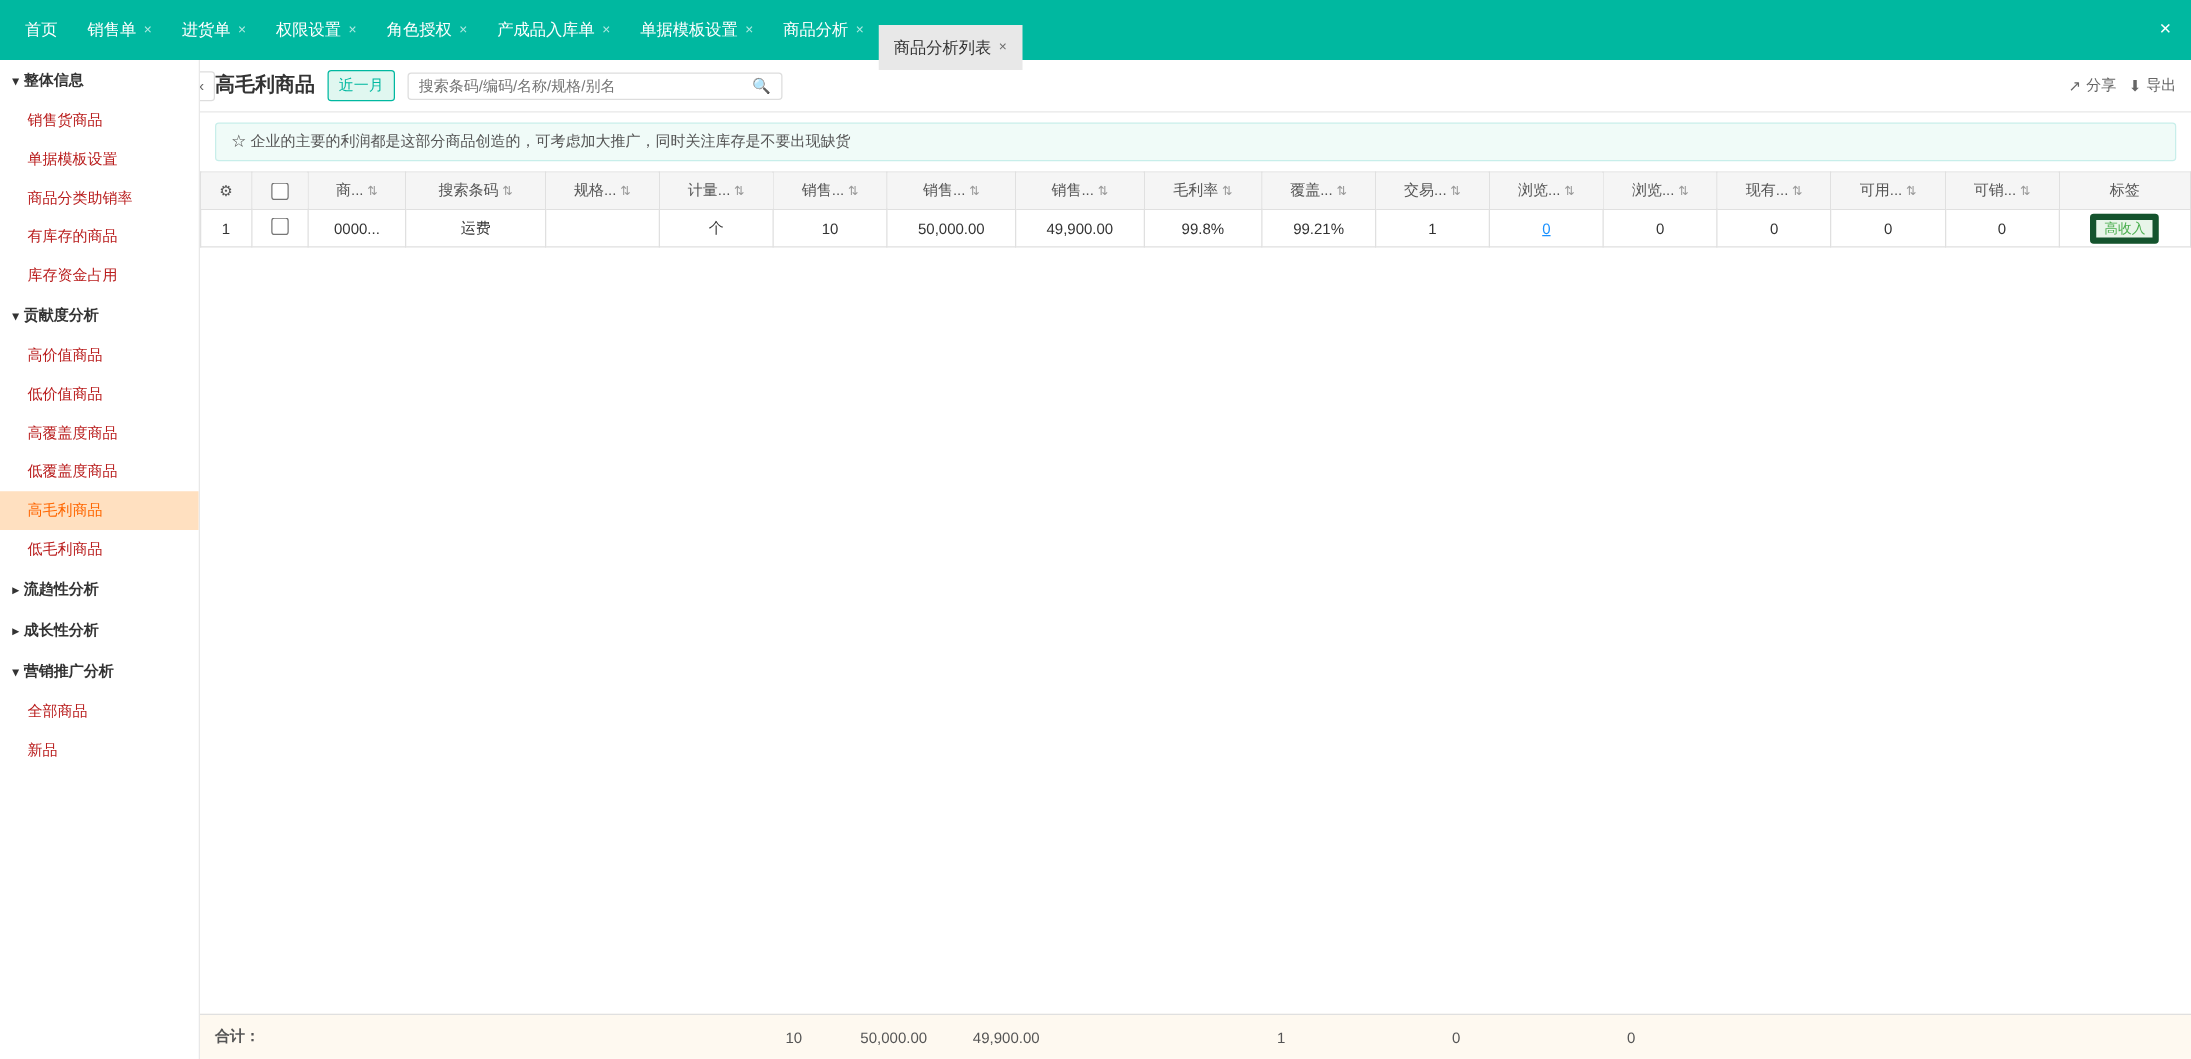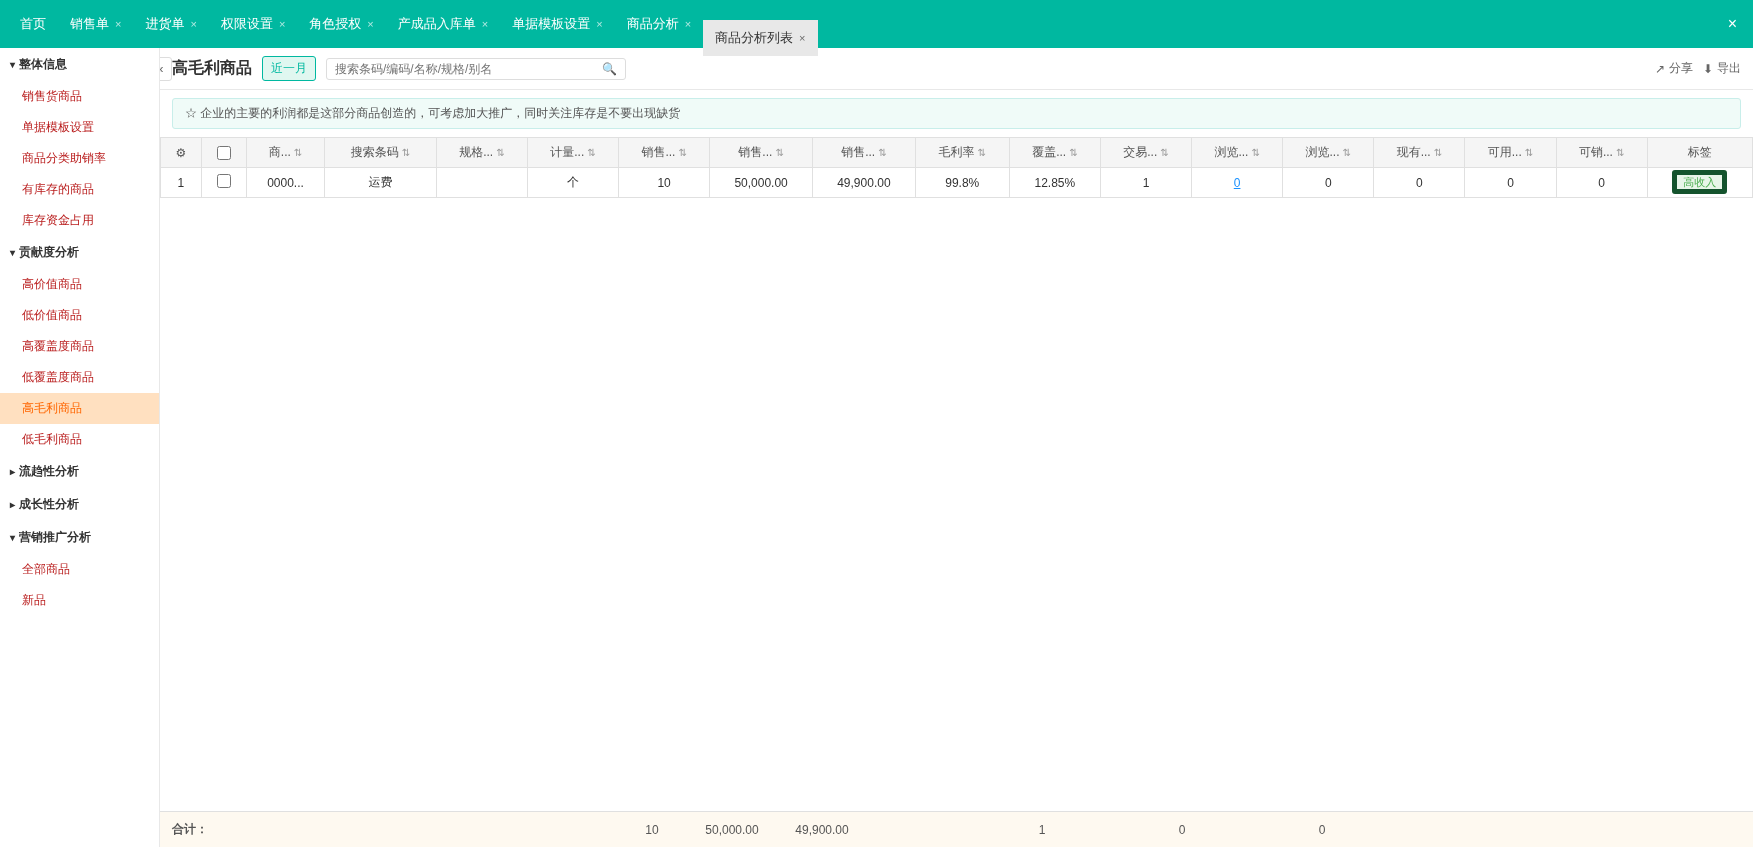--- a/index.html
+++ b/index.html
@@ -212,21 +212,20 @@
     
     .table-footer {
       display: flex;
       align-items: center;
       border-top: 1px solid #e0e0e0;
       background: #fef9f0;
       padding: 6px 0;
       font-size: 12px;
       color: #555;
       min-height: 36px;
-      gap: 17px;
     }
     .footer-label {
       padding: 0 12px;
       font-weight: bold;
       white-space: nowrap;
     }
     .footer-cells {
       display: flex;
       flex: 1;
       overflow: hidden;
@@ -449,21 +448,21 @@
               <td>1</td>
               <td><input type="checkbox" class="cb" style=""></td>
               <td>0000...</td>
               <td>运费</td>
               <td></td>
               <td>个</td>
               <td>10</td>
               <td>50,000.00</td>
               <td>49,900.00</td>
               <td>99.8%</td>
-              <td>12.85%</td>
+              <td>99.21%</td>
               <td>1</td>
               <td class="link-cell">0</td>
               <td>0</td>
               <td>0</td>
               <td>0</td>
               <td>0</td>
               <td><span class="tag-badge">高收入</span></td>
             </tr>
           </tbody>
       </table>

